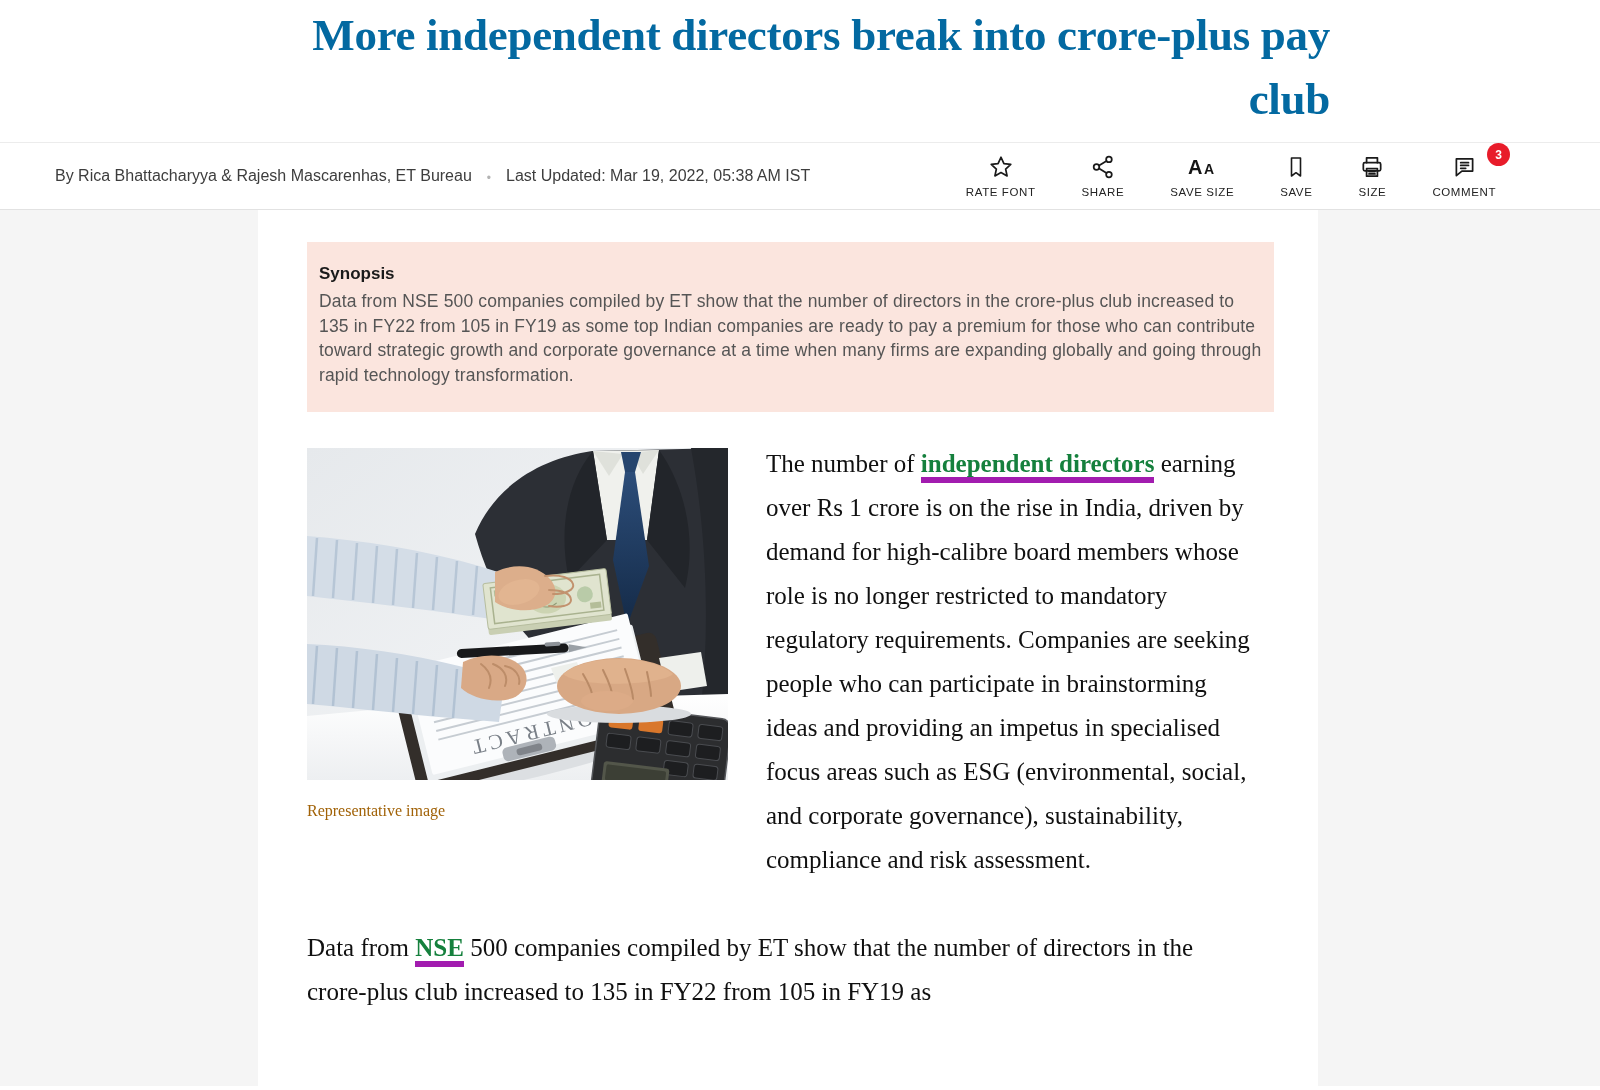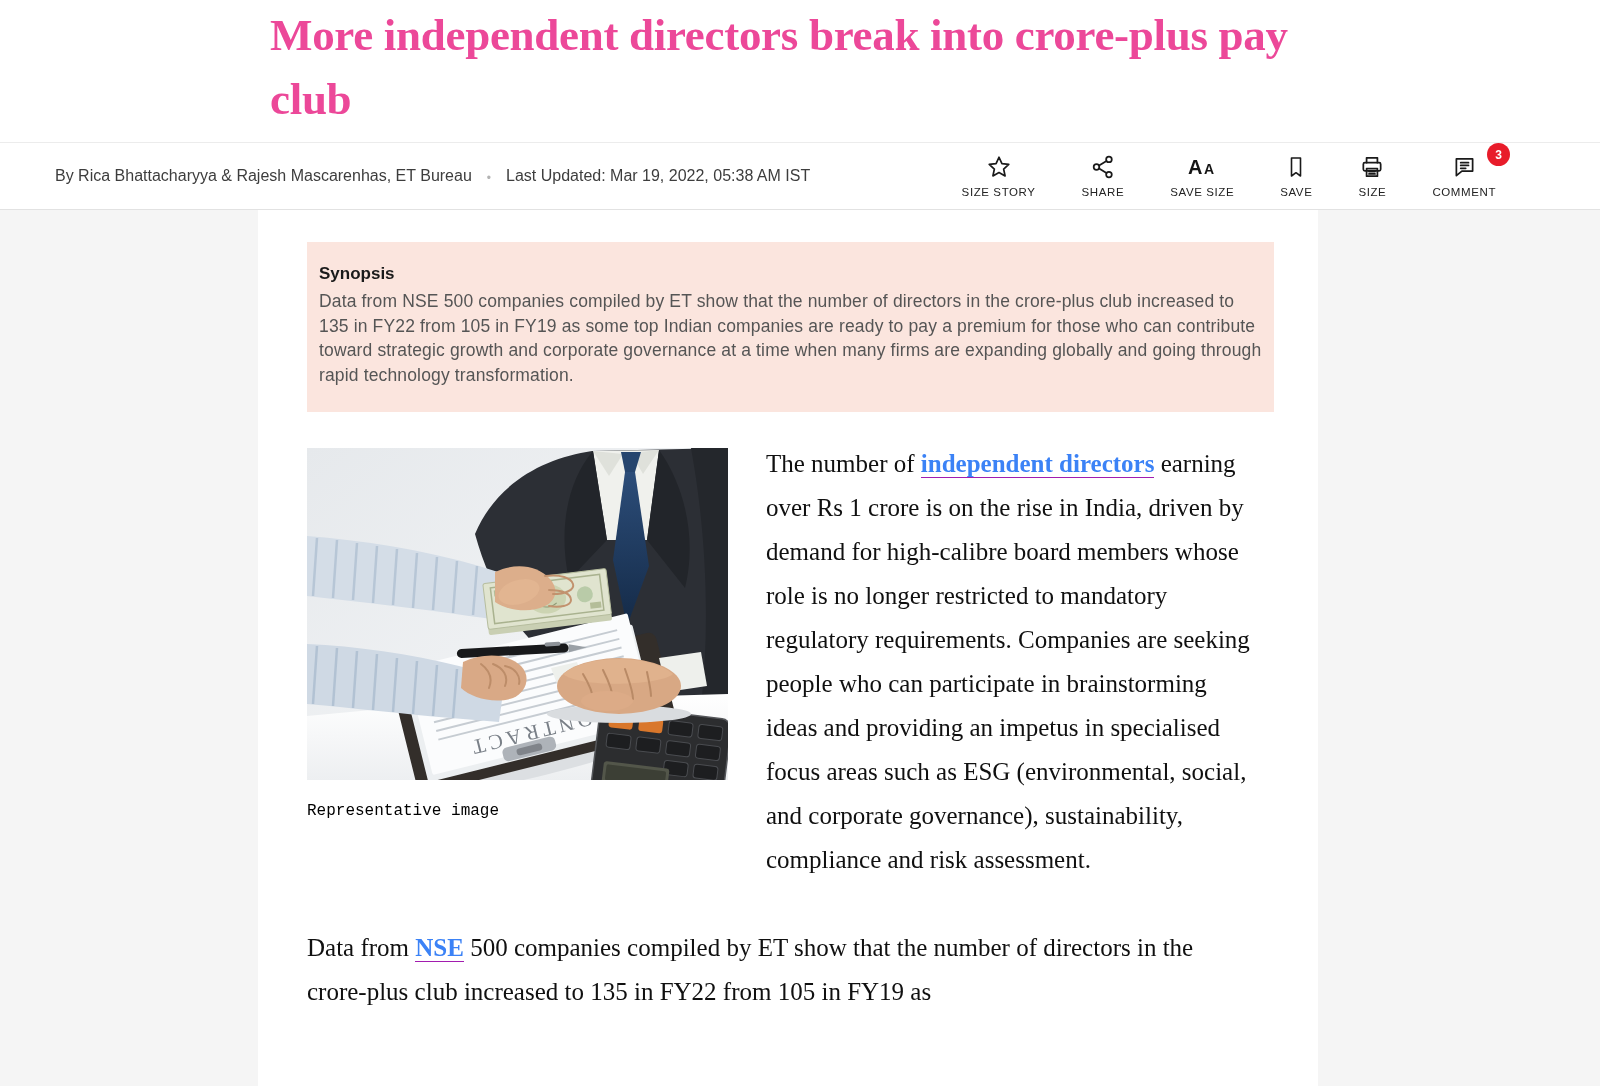--- a/index.html
+++ b/index.html
@@ -7,24 +7,24 @@
   body {
     width: 1600px; height: 1090px; overflow: hidden;
     background: #ffffff;
     font-family: "Liberation Sans", sans-serif;
     -webkit-font-smoothing: antialiased;
   }
 
   
   .header { background:#fff; padding: 4px 0 10px; }
   .headline {
-    margin: 0 auto; max-width: 1060px; text-align: left;
+    margin: 0 auto; max-width: 1060px; text-align: right;
     font-family: "Liberation Serif", serif;
     font-size: 45px; line-height: 1.42; font-weight: 600;
-    color: #ec4899; letter-spacing: -0.3px;
+    color: #0369a1; letter-spacing: -0.3px;
   }
 
   
   .toolbar {
     height: 68px; background: #fff;
     border-top: 1px solid #ececec; border-bottom: 1px solid #e2e2e2;
     display: flex; align-items: center; justify-content: space-between;
     padding: 0 104px 0 55px;
   }
   .byline { display: flex; align-items: flex-end; gap: 15px; font-size: 16px; color: #3d3d3d; }
@@ -52,24 +52,24 @@
   .synopsis h2 { margin: 0 0 5px; font-size: 17px; font-weight: bold; color: #1a1a1a; }
   .synopsis p { margin: 0; font-size: 17.5px; line-height: 1.42; color: #555555; letter-spacing: .15px; }
 
   .article {
     margin-top: 30px; width: 950px;
     font-family: "Liberation Serif", serif;
     font-size: 25px; line-height: 44px; color: #101010;
   }
   .article figure { float: left; width: 421px; margin: 6px 38px 10px 0; padding: 0; }
   .photo { width: 421px; height: 332px; display: block; }
-  figcaption { font-family: Liberation Mono, monospace; font-size: 16px; color: #000000; margin-top: 9px; }
+  figcaption { font-family: Liberation Serif, serif; font-size: 16px; color: #a16207; margin-top: 9px; }
   .para { margin: 0 0 44px; }
   .para:last-child { margin-bottom: 0; }
-  .body-link { color: #3b82f6; font-weight: bold; text-decoration: none; border-bottom: 1px solid #a21caf; cursor: pointer; }
+  .body-link { color: #15803d; font-weight: bold; text-decoration: none; border-bottom: 6px solid #a21caf; cursor: pointer; }
 </style>
 </head>
 <body>
 
 <div>
 
   <header class="header">
     <h1 class="headline">More independent directors break into crore-plus pay club</h1>
   </header>
 
@@ -79,21 +79,21 @@
       <span class="dot">•</span>
       <span>Last Updated: Mar 19, 2022, 05:38 AM IST</span>
     </div>
     <div class="actions" id="actions">
         <div class="action">
           <span class="ic">
             <svg width="26" height="26" viewBox="0 0 24 24" fill="none" stroke="#1a1a1a" stroke-width="1.6" stroke-linejoin="round" stroke-linecap="round">
               <path d="M12 3l2.7 5.9 6.3.7-4.7 4.3 1.3 6.3L12 17.1l-5.6 3.1 1.3-6.3L3 9.6l6.3-.7z"></path>
             </svg>
           </span>
-          <span class="lbl">SIZE STORY</span>
+          <span class="lbl">RATE FONT</span>
         </div>
         <div class="action">
           <span class="ic">
             <svg width="26" height="26" viewBox="0 0 24 24" fill="none" stroke="#1a1a1a" stroke-width="1.6" stroke-linejoin="round" stroke-linecap="round">
               <circle cx="17.5" cy="5" r="2.6"></circle>
               <circle cx="6" cy="12" r="2.6"></circle>
               <circle cx="17.5" cy="19" r="2.6"></circle>
               <path d="M8.4 10.7l6.8-4.2M8.4 13.3l6.8 4.2"></path>
             </svg>
           </span>

